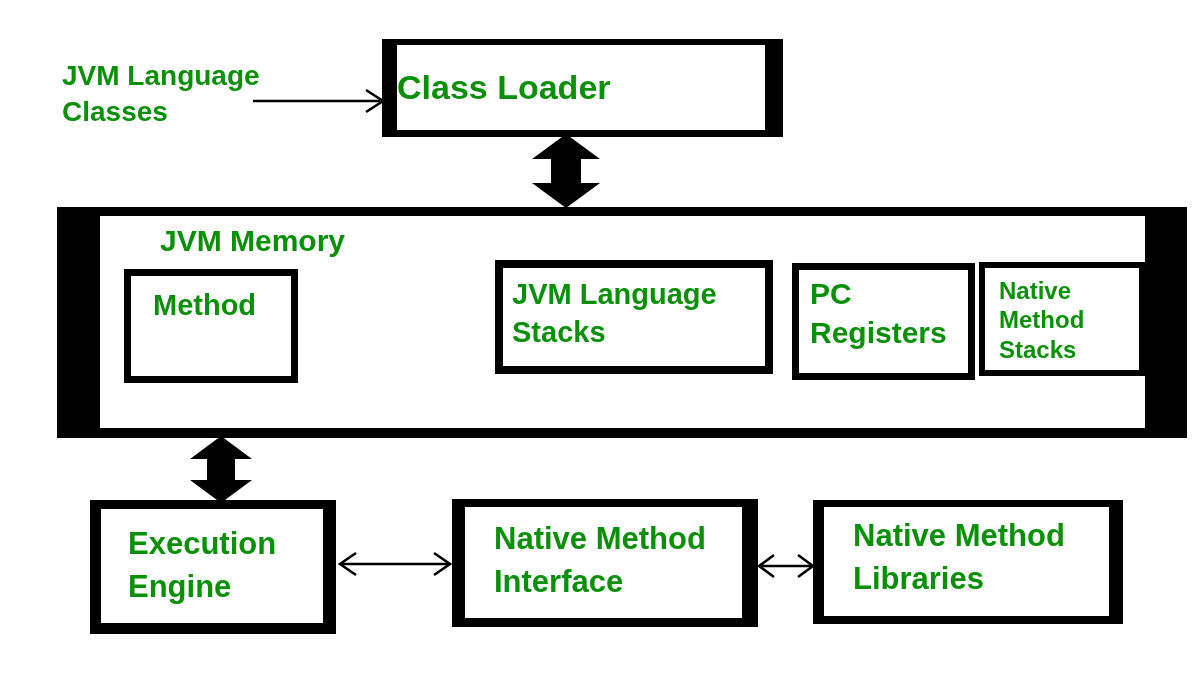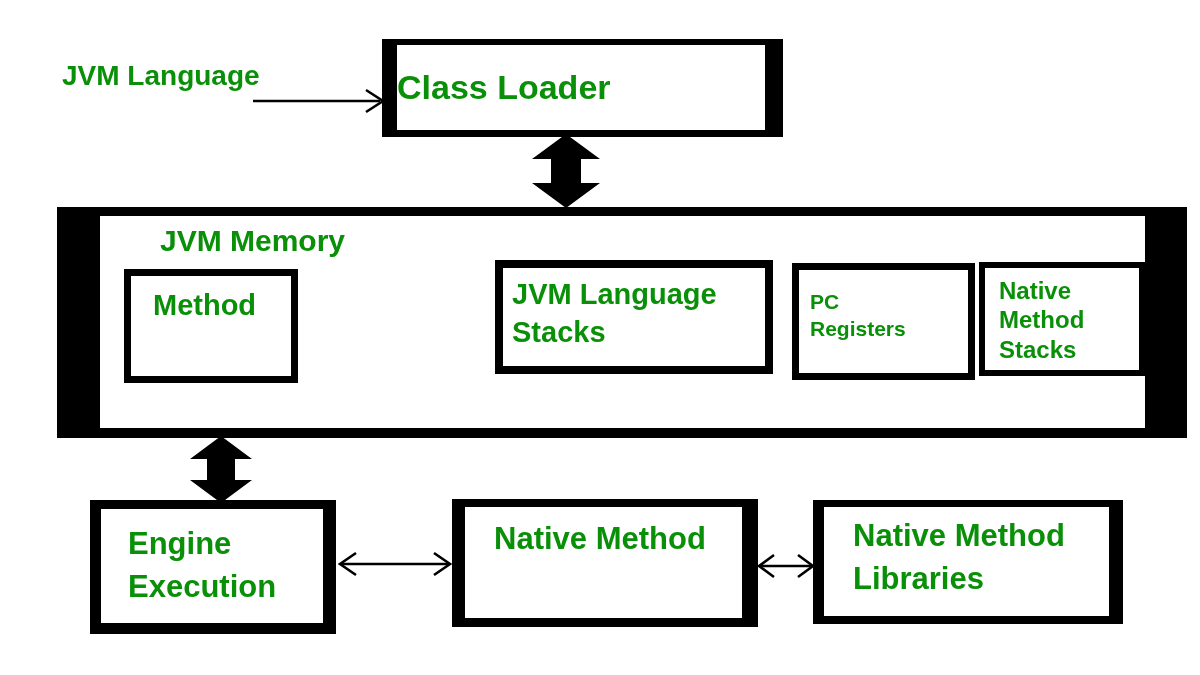--- a/index.html
+++ b/index.html
@@ -64,22 +64,22 @@
   }
   .jvm-language-stacks{
     left:395px;top:44px;width:278px;height:114px;
     border-width:8px;
     font-size:29px;line-height:1.3;
     padding:8px 0 0 9px;
   }
   .pc-registers{
     left:692px;top:47px;width:183px;height:117px;
     border-width:7px;
-    font-size:21px;line-height:1.3;
-    padding:18px 0 0 11px;
+    font-size:30px;line-height:1.3;
+    padding:4px 0 0 11px;
   }
   .native-method-stacks{
     left:879px;top:46px;width:166px;height:114px;
     border-width:6px;
     font-size:24px;line-height:1.22;
     padding:8px 0 2px 14px;
   }
   
   .execution-engine{
     left:90px;top:500px;width:246px;height:134px;
@@ -106,20 +106,21 @@
   .thin-arrow{stroke:var(--box-border);stroke-width:2.6;fill:none;}
   .block-arrow{fill:var(--box-border);stroke:none;}
 </style>
 </head>
 <body>
 
 <div class="canvas">
 
   <div class="lbl-classes">
     <div>JVM Language</div>
+    <div>Classes</div>
   </div>
 
   <div class="box class-loader">
     <span>Class Loader</span>
   </div>
 
   <div class="box jvm-memory">
     <div class="jvm-memory-title">JVM Memory</div>
 
     <div class="box method-area">
@@ -138,26 +139,27 @@
     </div>
 
     <div class="box native-method-stacks">
       <div>Native</div>
       <div>Method</div>
       <div>Stacks</div>
     </div>
   </div>
 
   <div class="box execution-engine">
+    <div>Execution</div>
     <div>Engine</div>
-    <div>Execution</div>
   </div>
 
   <div class="box native-method-interface">
     <div>Native Method</div>
+    <div>Interface</div>
   </div>
 
   <div class="box native-method-libraries">
     <div>Native Method</div>
     <div>Libraries</div>
   </div>
 
   <svg class="arrow-layer" viewBox="0 0 1200 675" aria-hidden="true">
 
     <g>

